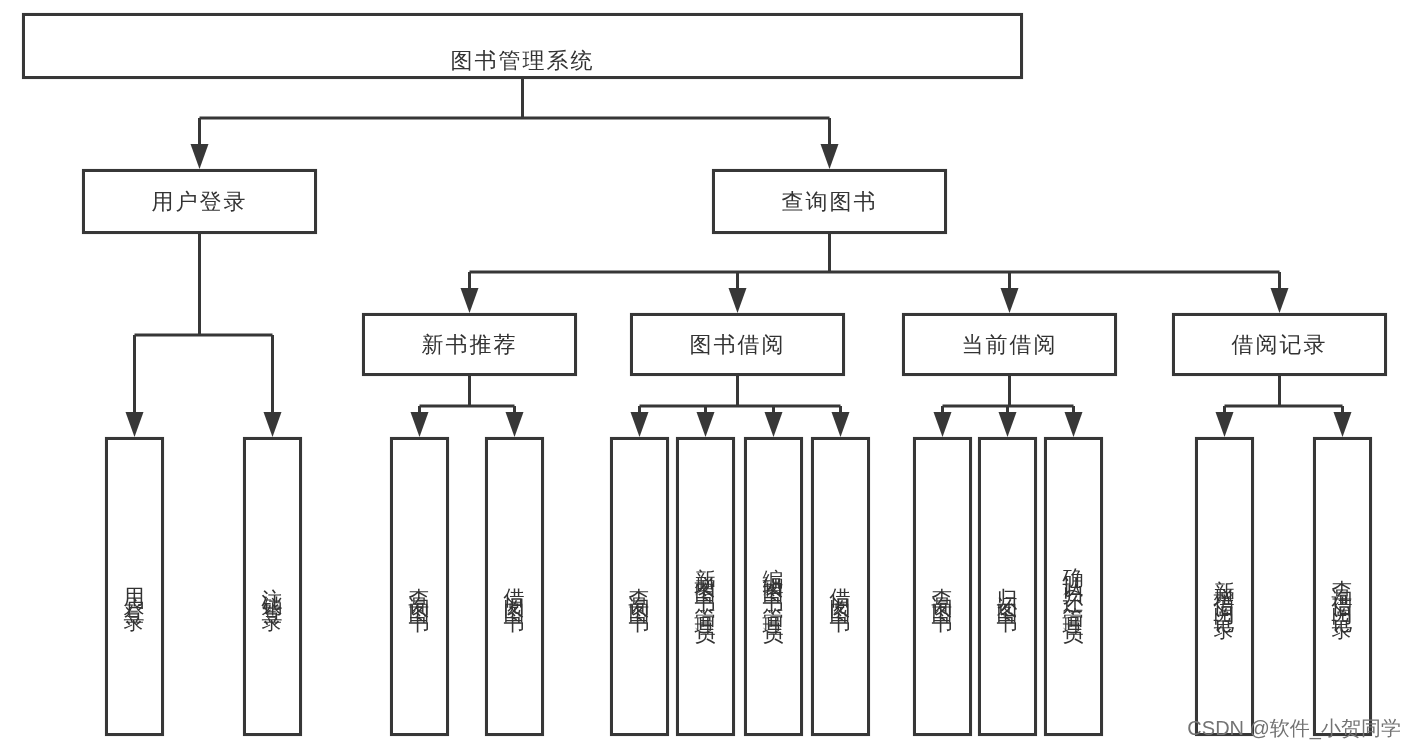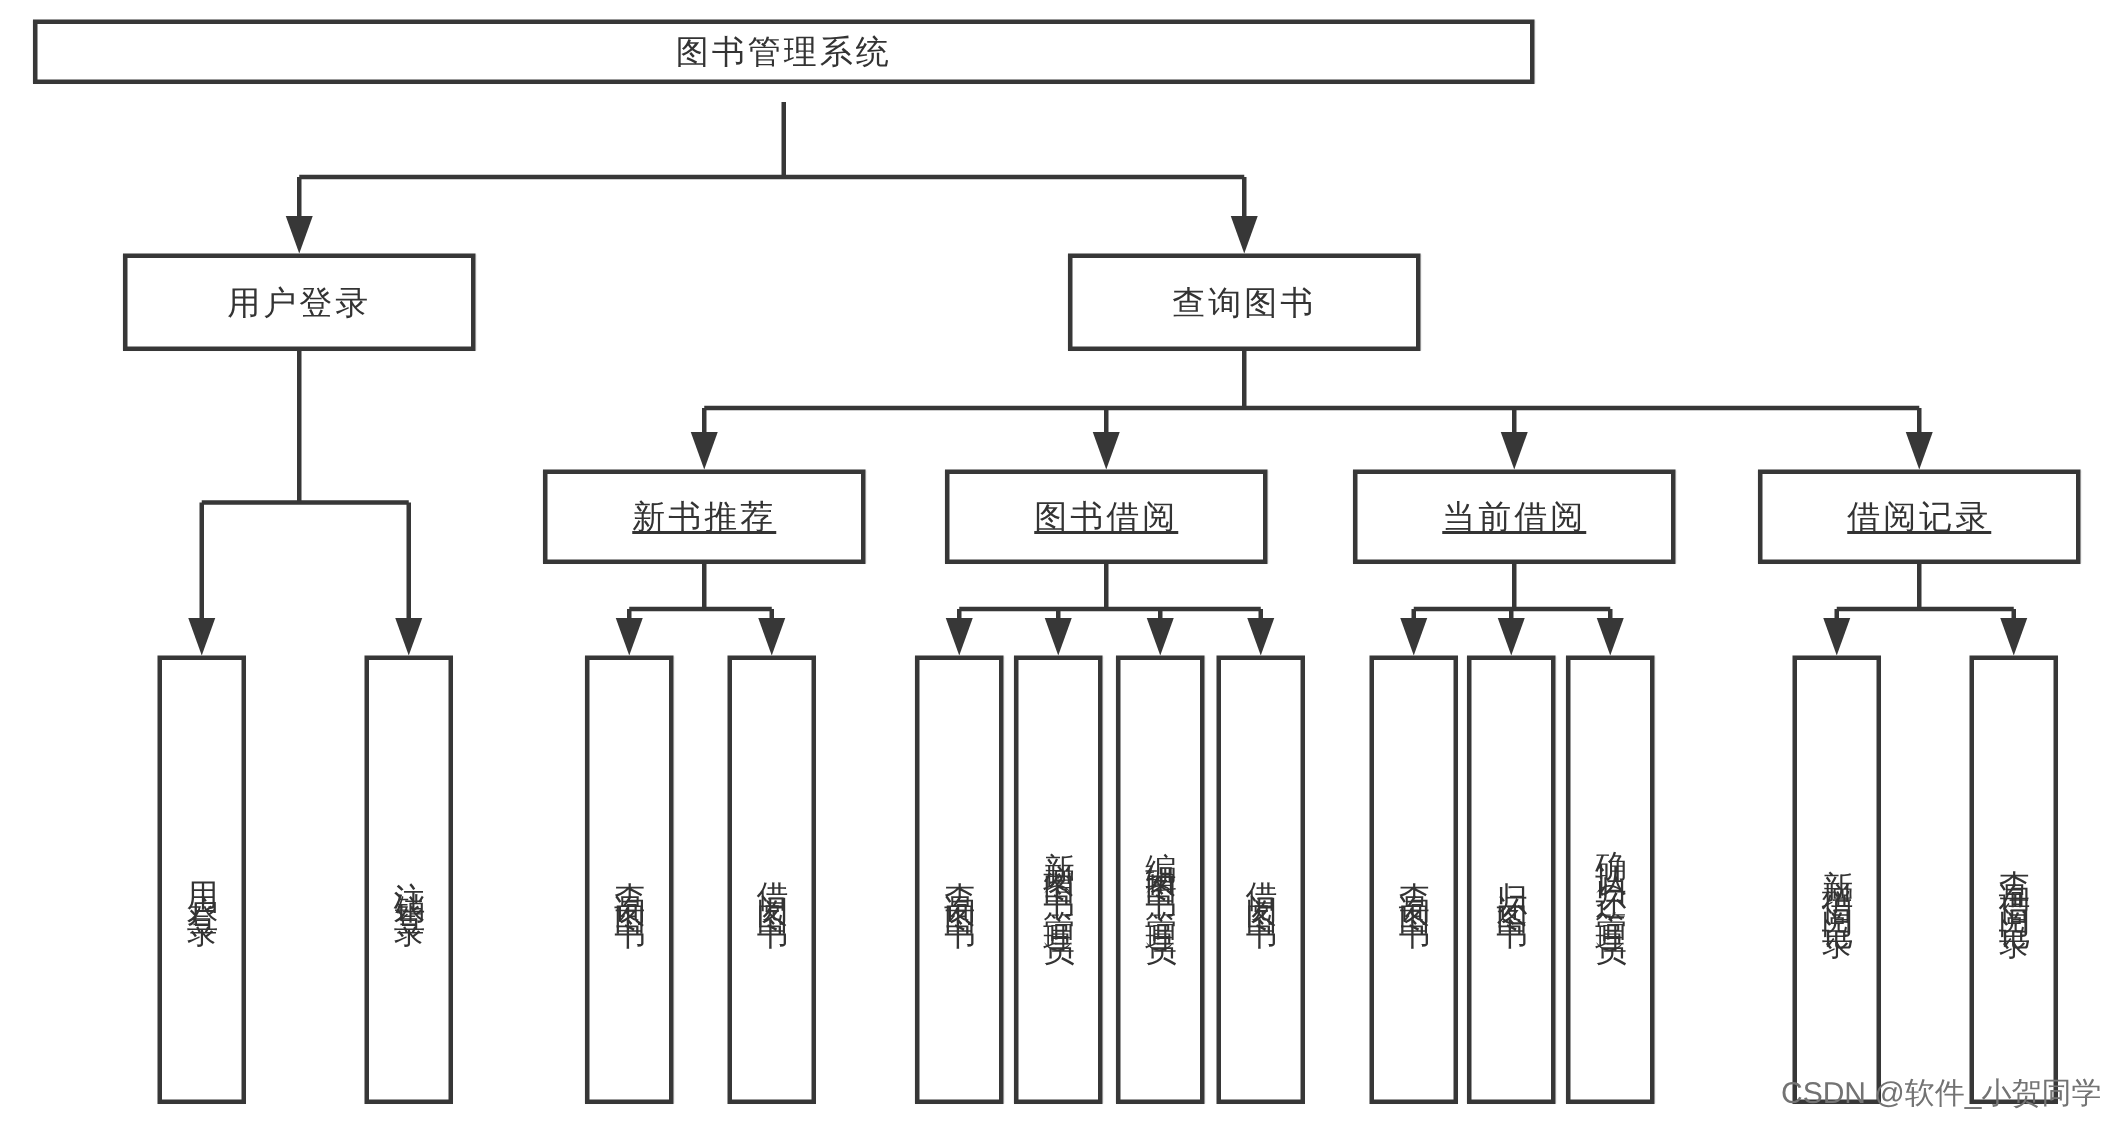--- a/index.html
+++ b/index.html
@@ -34,24 +34,24 @@
     justify-content: center;
     text-align: center;
     box-shadow: 0 0 1px rgba(0,0,0,0.25);
   }
   .hbox {
     font-size: 22px;
     letter-spacing: 2px;
   }
   .root-box {
     left: 22px; top: 13px;
-    width: 1001px; height: 43px;
+    width: 1001px; height: 66px; align-items: flex-end;
   }
   .l2 { top: 169px; width: 235px; height: 65px; }
-  .l3 { top: 313px; width: 215px; height: 63px; text-decoration: underline; }
+  .l3 { top: 313px; width: 215px; height: 63px; }
   .vbox {
     top: 437px;
     width: 59px;
     height: 299px;
   }
   .vbox .vtext {
     writing-mode: vertical-rl;
     text-orientation: mixed;
     font-size: 21px;
     letter-spacing: 8px;

